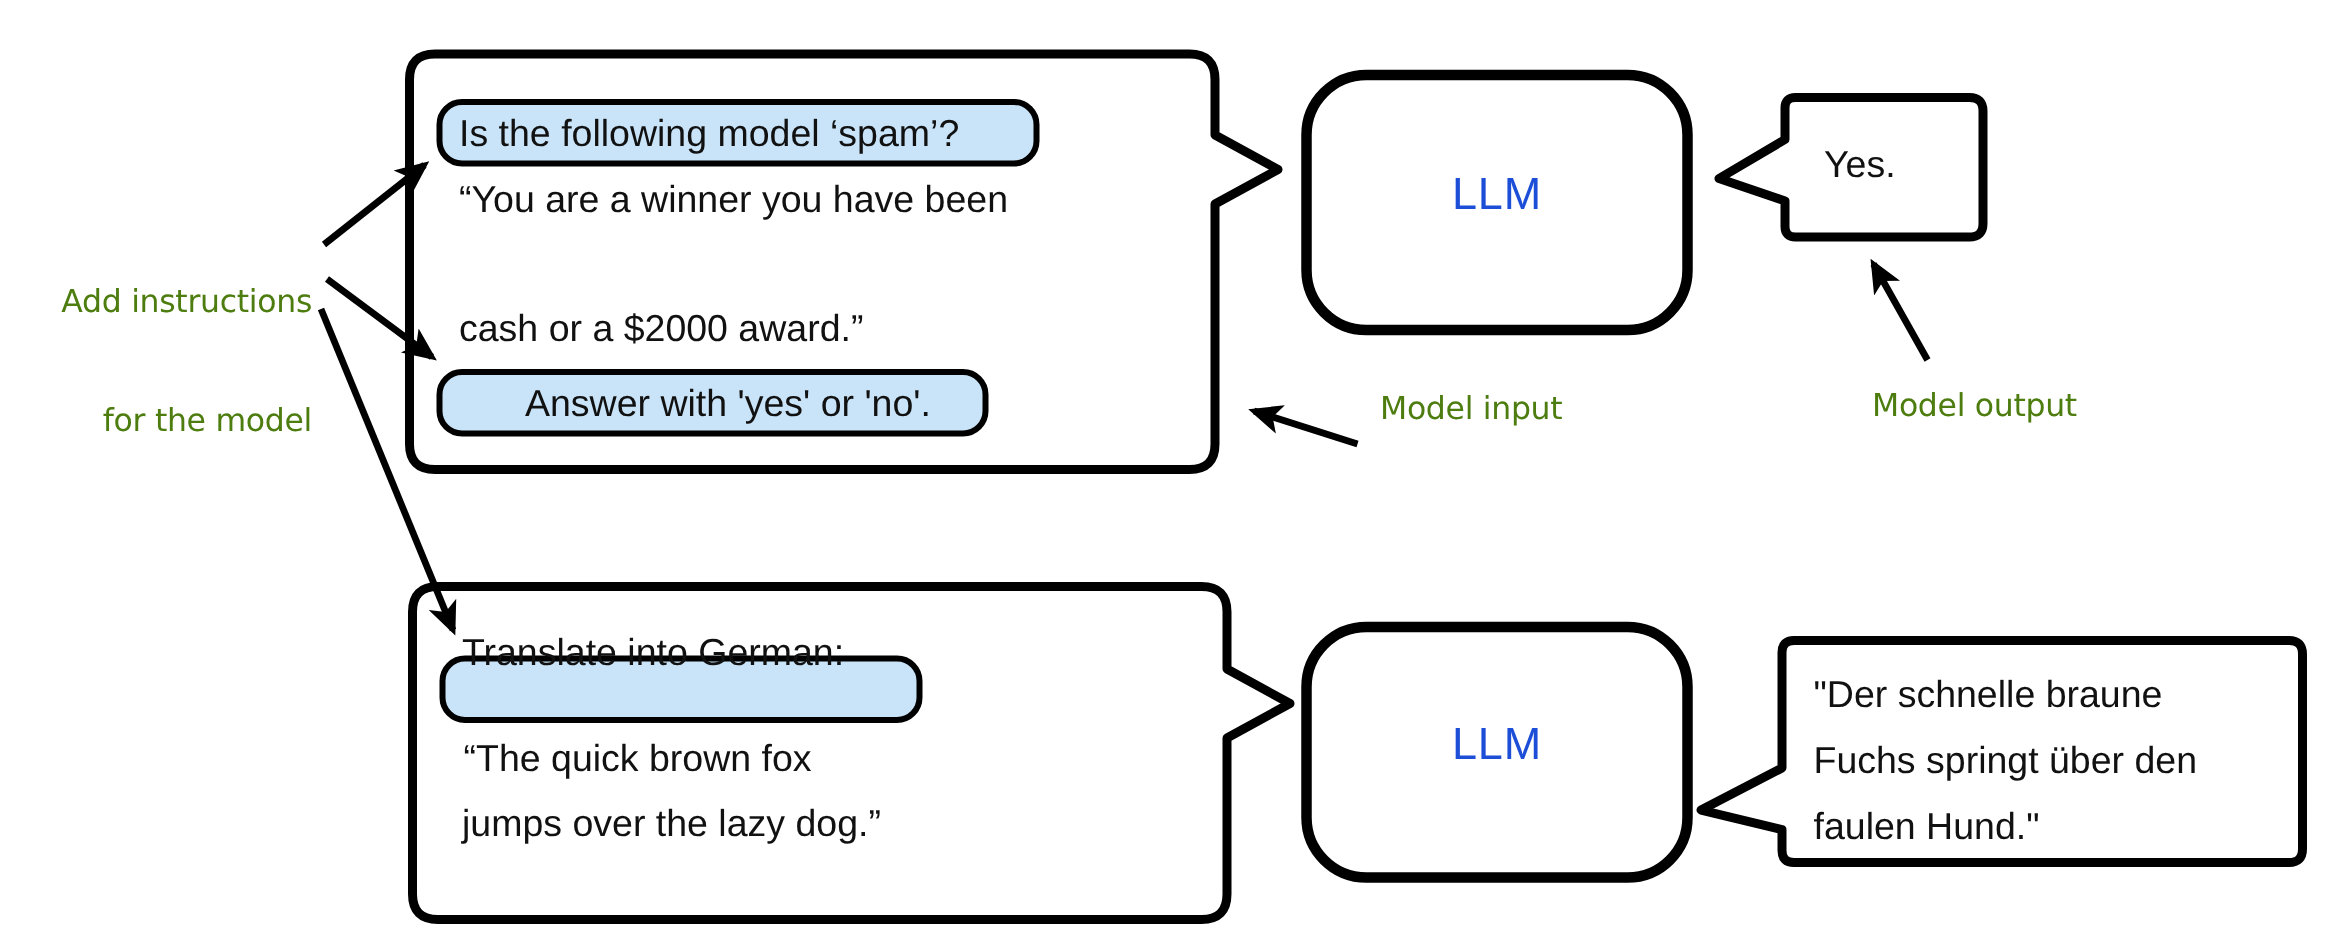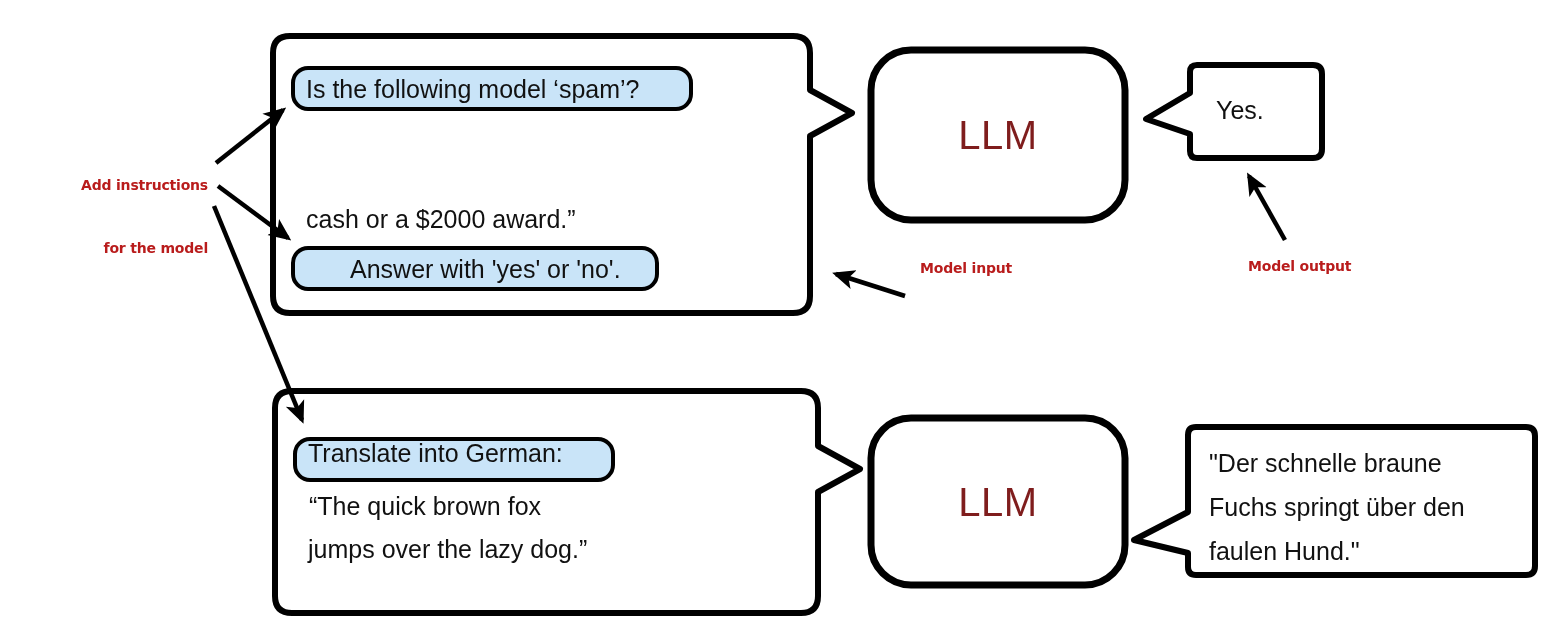--- a/index.html
+++ b/index.html
@@ -29,46 +29,46 @@
 
   
   .txt {
     position: absolute;
     white-space: pre;
     color: #000000;
   }
 
   .annot {
     font-family: "DejaVu Sans", sans-serif;
-    font-weight: 700;
-    font-size: 14px;
+    font-weight: 400;
+    font-size: 21px;
     letter-spacing: -0.2px;
-    color: #b91c1c;
+    color: #4d7c0f;
   }
   .annot-line { display:block; line-height: 31px; }
   .annot-right { text-align: right; }
 
   .prompt-line {
     font-family: "Liberation Sans", sans-serif;
     font-size: 25px;
     line-height: 43px;
     color: #111111;
   }
 
   .chip-text {
     font-family: "Liberation Sans", sans-serif;
     font-size: 25px;
     line-height: 36px;
     color: #111111;
   }
 
   .llm-label {
     font-family: "Liberation Sans", sans-serif;
-    font-size: 40px;
-    color: #7f1d1d;
+    font-size: 30px;
+    color: #1d4ed8;
     letter-spacing: 0.5px;
   }
 
   .out-line {
     font-family: "Liberation Sans", sans-serif;
     font-size: 25px;
     line-height: 44px;
     color: #111111;
   }
   .out-small {
@@ -167,29 +167,30 @@
     <span class="annot-line">Add instructions</span>
     <span class="annot-line">for the model</span>
   </div>
 
   <div class="txt annot" style="left:920px; top:260px;">Model input</div>
 
   <div class="txt annot" style="left:1248px; top:258px;">Model output</div>
 
   <div class="txt chip-text" style="left:306px; top:71px;">Is the following model ‘spam’?</div>
 
+  <div class="txt prompt-line" style="left:306px; top:112px;">“You are a winner you have been</div>
   <div class="txt prompt-line" style="left:306px; top:198px;">cash or a $2000 award.”</div>
 
   <div class="txt chip-text" style="left:306px; top:251px;margin-left:44px;">Answer with 'yes' or 'no'.</div>
 
   <div class="txt llm-label" style="left:871px; top:113px; width:254px; text-align:center;">LLM</div>
 
   <div class="txt out-small" style="left:1216px; top:96px;">Yes.</div>
 
-  <div class="txt chip-text" style="left:308px; top:435px;">Translate into German:</div>
+  <div class="txt chip-text" style="left:308px; top:417px;">Translate into German:</div>
 
   <div class="txt prompt-line" style="left:309px; top:485px;">“The quick brown fox</div>
   <div class="txt prompt-line" style="left:308px; top:528px;">jumps over the lazy dog.”</div>
 
   <div class="txt llm-label" style="left:871px; top:480px; width:254px; text-align:center;">LLM</div>
 
   <div class="txt out-line" style="left:1209px; top:441px;">"Der schnelle braune</div>
   <div class="txt out-line" style="left:1209px; top:485px;text-align:right;">Fuchs springt über den</div>
   <div class="txt out-line" style="left:1209px; top:529px;">faulen Hund."</div>
 

